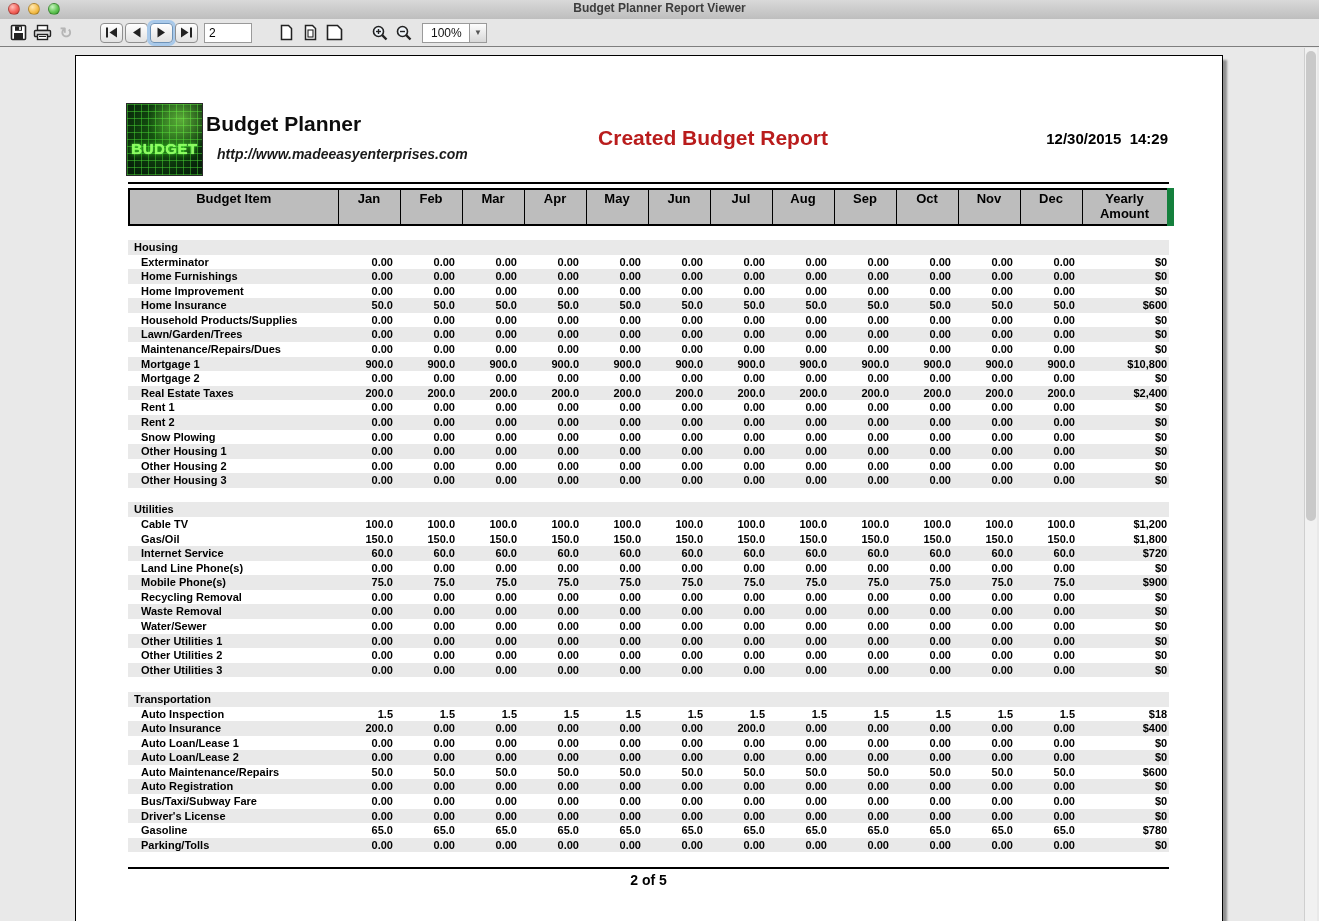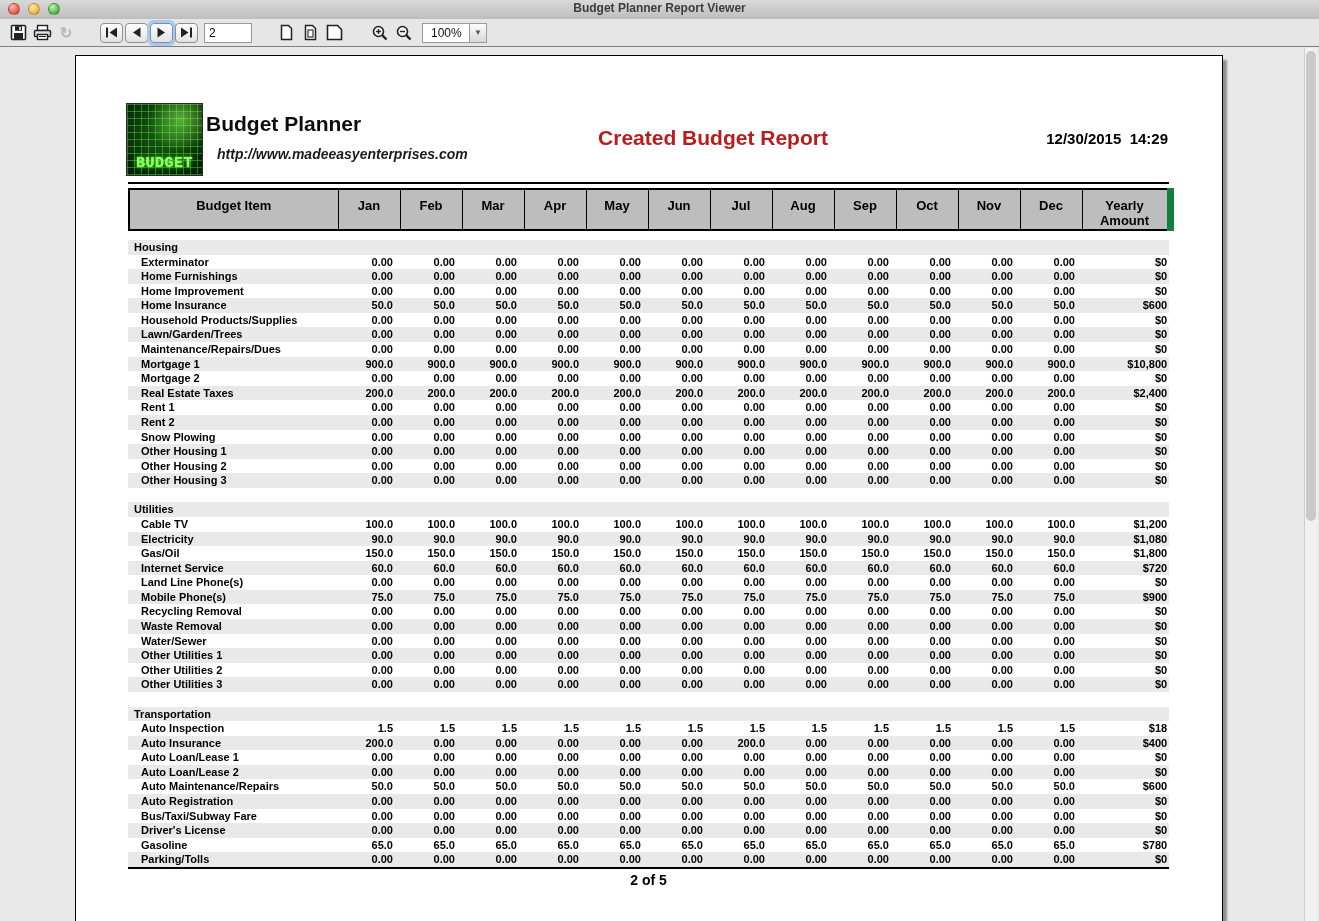--- a/index.html
+++ b/index.html
@@ -74,39 +74,38 @@
   .logo {
     position:absolute; left:50px; top:47px; width:77px; height:73px;
     border:1px solid #2a2a2a; overflow:hidden;
     background:
       radial-gradient(circle at 72% 22%, rgba(150,255,90,.55), transparent 42%),
       repeating-linear-gradient(0deg, rgba(70,210,50,.5) 0 1px, transparent 1px 7px),
       repeating-linear-gradient(90deg, rgba(70,210,50,.5) 0 1px, transparent 1px 7px),
       radial-gradient(circle at 50% 40%, #1b6413, #06200a 85%);
   }
   .logo-text {
-    position:absolute; left:0; right:0; bottom:3px; text-align:center;
+    position:absolute; left:0; right:0; bottom:18px; text-align:center;
     font-size:15px; font-weight:bold; letter-spacing:.5px; color:#8cff5e;
     text-shadow:0 0 5px #3dff1d, 0 0 1px #eaffea;
-    font-family:Liberation Mono, monospace;
   }
   .brand-title { position:absolute; left:130px; top:56px; font-size:21px; font-weight:bold; color:#0d0d0d; }
   .brand-url   { position:absolute; left:141px; top:90px; font-size:14px; font-weight:bold; font-style:italic; color:#1a1a1a; }
   .report-title{ position:absolute; left:437px; top:70px; width:400px; text-align:center; font-size:21px; font-weight:bold; color:#b91c1c; }
   .report-datetime { position:absolute; right:54px; top:74px; font-size:15px; font-weight:bold; white-space:pre; color:#000; }
   .header-rule { position:absolute; left:52px; top:126px; width:1041px; height:2px; background:#000; }
 
   table { border-spacing:0; table-layout:fixed; }
   .tbl-head {
     position:absolute; left:52px; top:132px; width:1041px;
     border-collapse:collapse; background:#bdbdbd;
   }
   .tbl-head th {
     border:1px solid #000; border-top:2px solid #000; border-bottom:2px solid #000;
-    height:36px; vertical-align:top; padding-top:8px;
+    height:36px; vertical-align:top; padding-top:1px;
     font-size:13px; font-weight:bold; line-height:15px; text-align:center; color:#000;
   }
   .tbl-head th:first-child { border-left:2px solid #000; }
   .tbl-head th:last-child  { border-right:7px solid #15803d; }
 
   .tbl-body {
     position:absolute; left:52px; top:184px; width:1041px;
     border-collapse:collapse; font-size:11px; font-weight:bold; color:#000;
   }
   .tbl-body td { height:14.58px; line-height:14.58px; padding:0; white-space:nowrap; overflow:hidden; }
@@ -562,36 +561,20 @@
           <td class="num">100.0</td>
           <td class="num">100.0</td>
           <td class="num">100.0</td>
           <td class="num">100.0</td>
           <td class="num">100.0</td>
           <td class="num">100.0</td>
           <td class="num">100.0</td>
           <td class="num">100.0</td>
           <td class="num yearly">$1,200</td>
         </tr>
-        <tr class="stripe">
-          <td class="item-name">Electricity</td>
-          <td class="num">90.0</td>
-          <td class="num">90.0</td>
-          <td class="num">90.0</td>
-          <td class="num">90.0</td>
-          <td class="num">90.0</td>
-          <td class="num">90.0</td>
-          <td class="num">90.0</td>
-          <td class="num">90.0</td>
-          <td class="num">90.0</td>
-          <td class="num">90.0</td>
-          <td class="num">90.0</td>
-          <td class="num">90.0</td>
-          <td class="num yearly">$1,080</td>
-        </tr>
         <tr>
           <td class="item-name">Gas/Oil</td>
           <td class="num">150.0</td>
           <td class="num">150.0</td>
           <td class="num">150.0</td>
           <td class="num">150.0</td>
           <td class="num">150.0</td>
           <td class="num">150.0</td>
           <td class="num">150.0</td>
           <td class="num">150.0</td>

